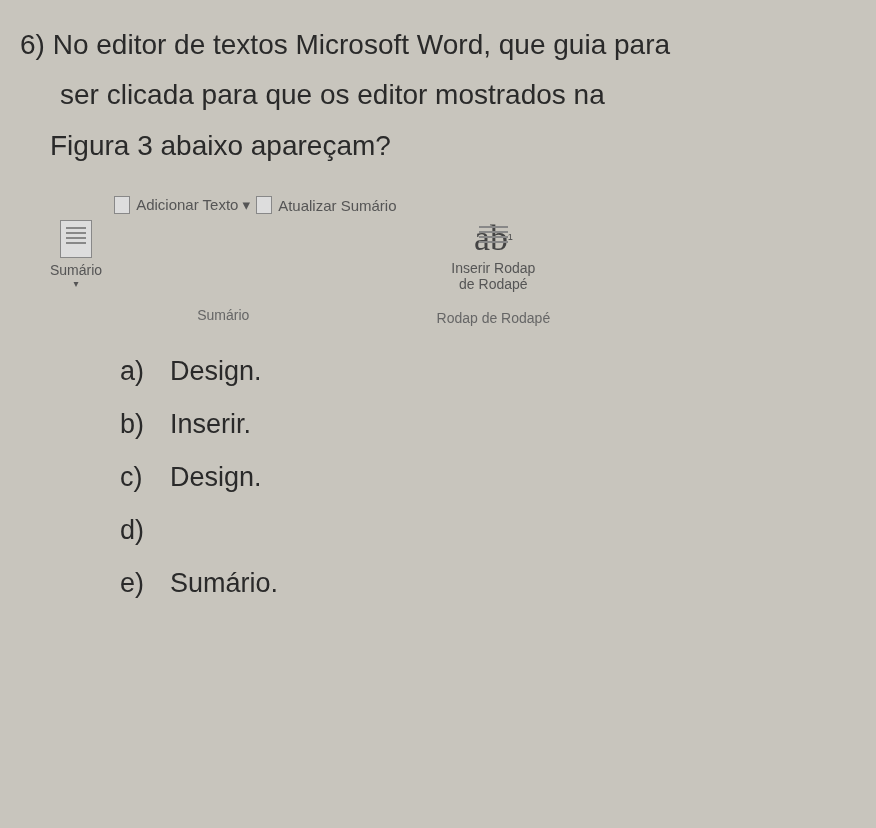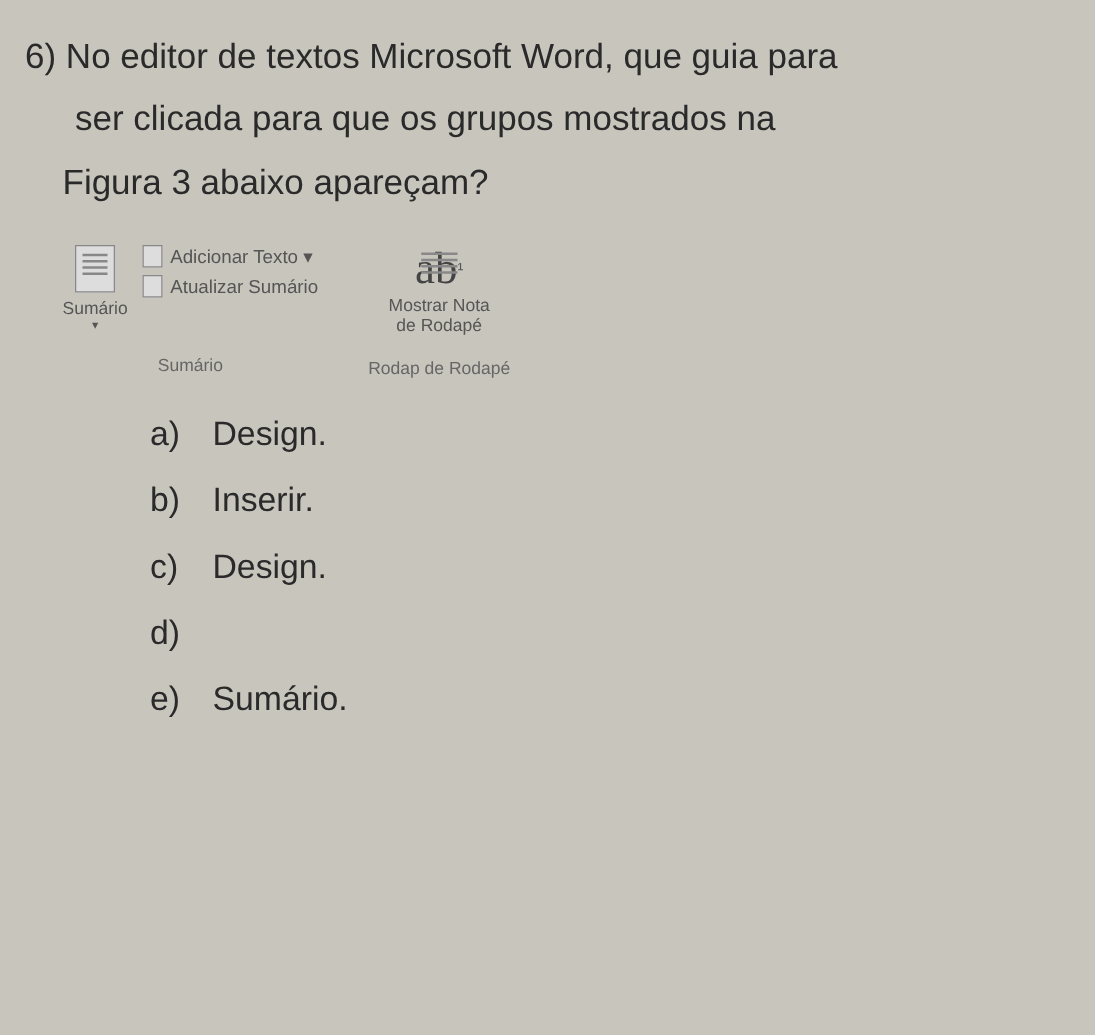--- a/index.html
+++ b/index.html
@@ -47,20 +47,21 @@
       font-size: 14px;
       color: #555;
     }
     .big-button-icon {
       width: 32px;
       height: 38px;
       border: 1px solid #888;
       background: #ddd;
       margin-bottom: 4px;
       position: relative;
+      margin-top: 24px;
     }
     .big-button-icon::before {
       content: '';
       position: absolute;
       top: 6px;
       left: 5px;
       right: 5px;
       height: 2px;
       background: #888;
       box-shadow: 0 5px 0 #888, 0 10px 0 #888, 0 15px 0 #888;
@@ -76,21 +77,20 @@
       font-family: 'Times New Roman', serif;
       color: #444;
       line-height: 1;
     }
     .ab-sup {
       font-size: 14px;
       vertical-align: super;
     }
     .small-buttons {
       display: flex;
-      flex-direction: column;
       gap: 6px;
     }
     .small-button {
       display: flex;
       align-items: center;
       gap: 6px;
       font-size: 15px;
       color: #555;
     }
     .small-icon {
@@ -123,21 +123,21 @@
     .dropdown-arrow {
       font-size: 10px;
     }
   </style>
 </head>
 <body>
 
 <div class="question-header">
   <span>6)</span>
   <span>No editor de textos Microsoft Word, que guia para</span><br>
-  <span style="margin-left:40px;">ser clicada para que os grupos mostrados na</span><br>
+  <span style="margin-left:40px;">ser clicada para que os editor mostrados na</span><br>
   <span style="margin-left:30px;">Figura 3 abaixo apareçam?</span>
 </div>
 
 <div class="ribbon-figure">
 
   <div class="ribbon-group">
     <div class="ribbon-group-top">
       <div class="big-button">
         <div class="big-button-icon"></div>
         <span>Sumário</span>
@@ -156,21 +156,21 @@
     </div>
     <div class="group-label">Sumário</div>
   </div>
 
   <div class="ribbon-group">
     <div class="ribbon-group-top">
       <div class="big-button">
         <div class="big-button-icon ab">
           <span class="ab-text">ab</span><span class="ab-sup">¹</span>
         </div>
-        <span>Mostrar Nota</span>
+        <span>Inserir Rodap</span>
         <span>de Rodapé</span>
       </div>
     </div>
     <div class="group-label">Rodap de Rodapé</div>
   </div>
 </div>
 
 <div class="options">
   <div class="option">
     <span class="option-letter">a)</span>

